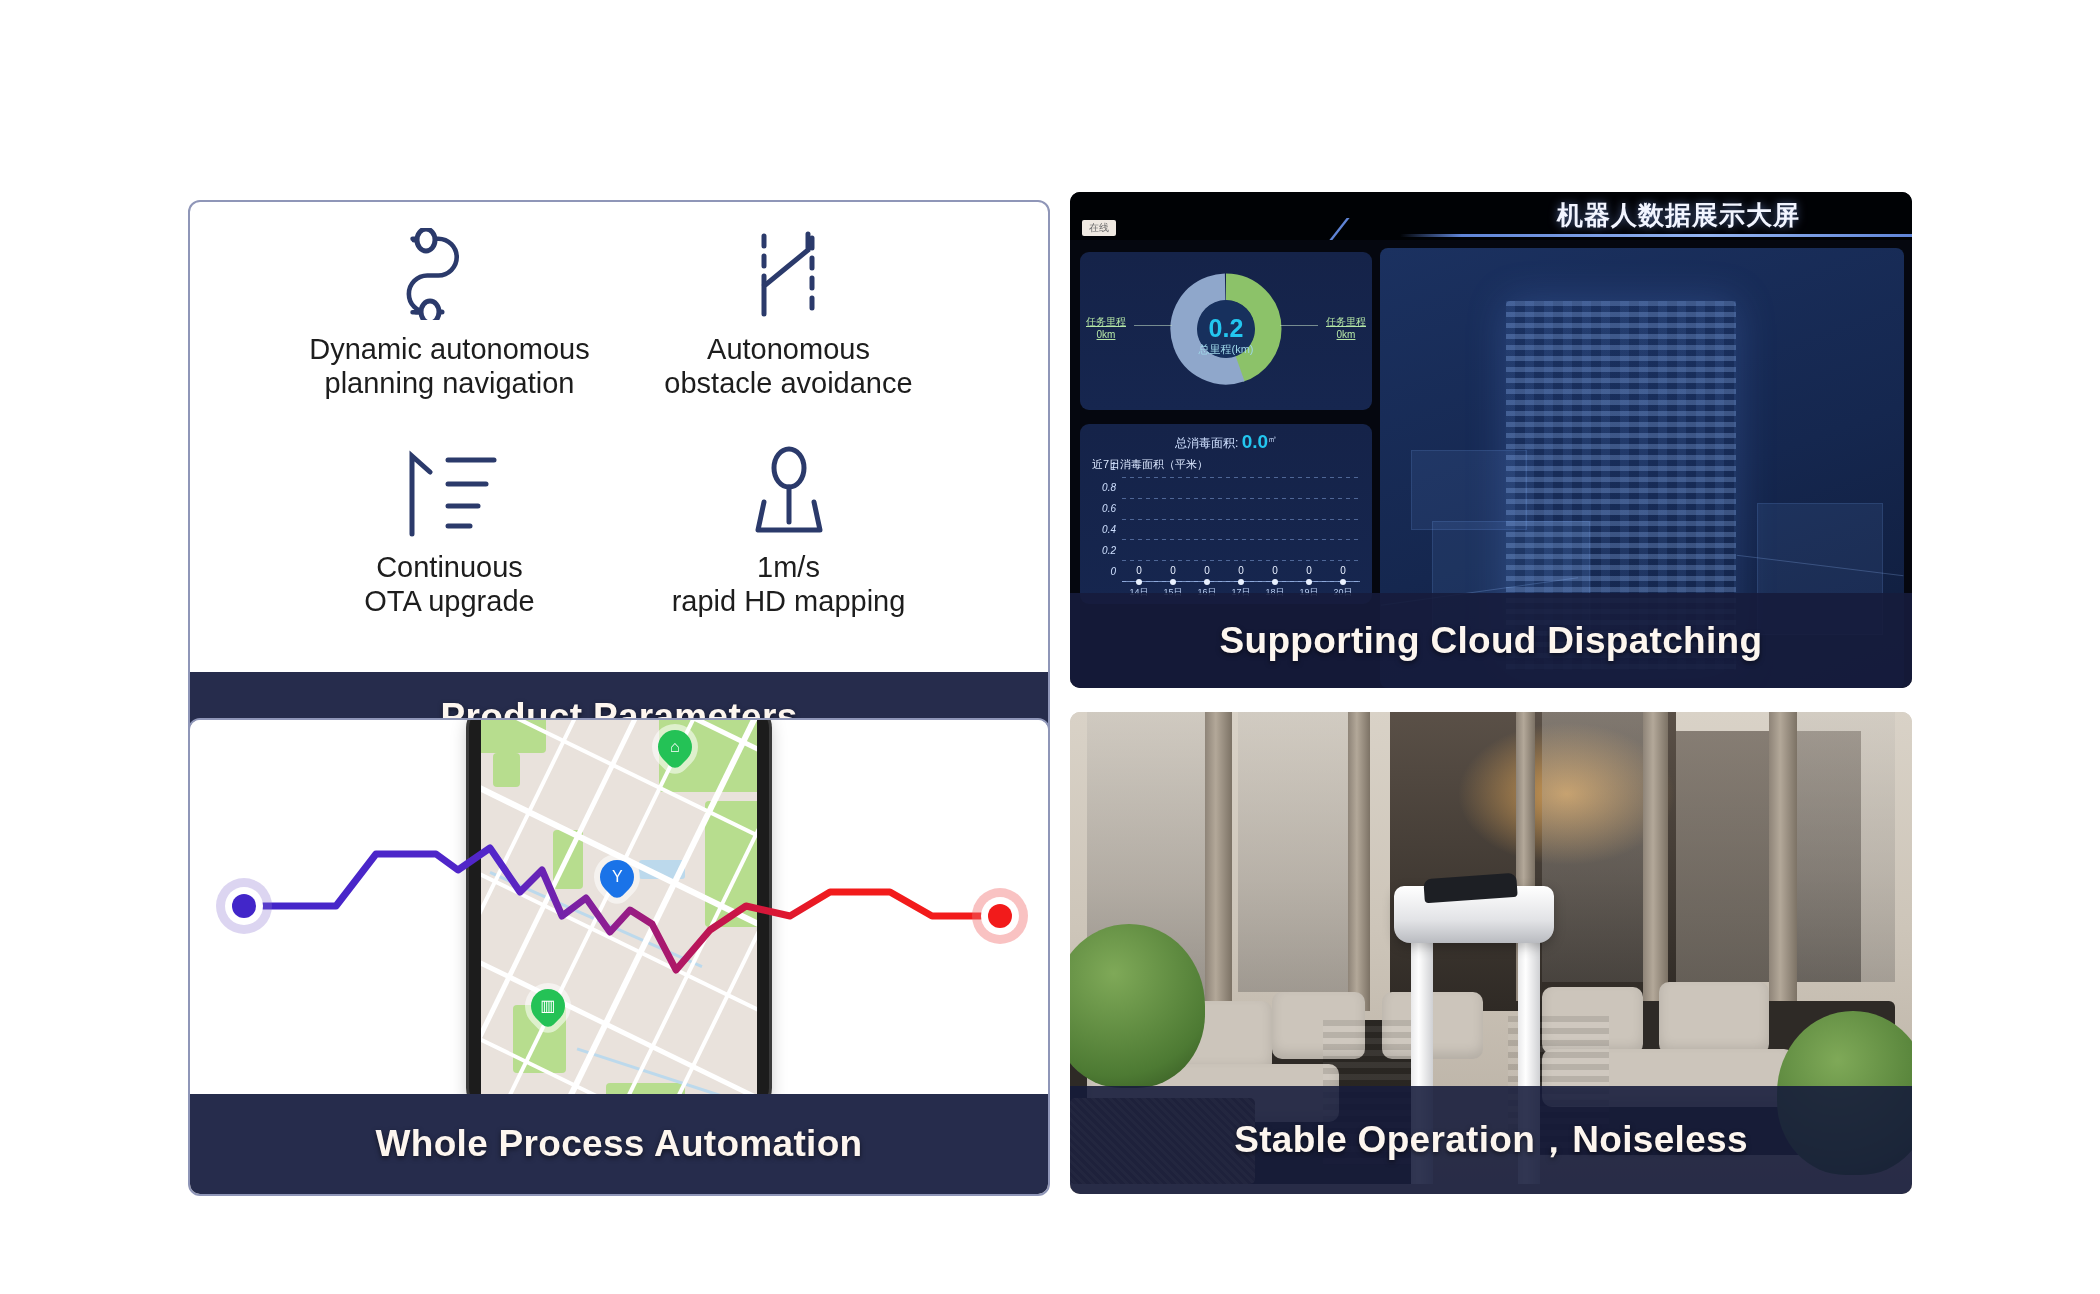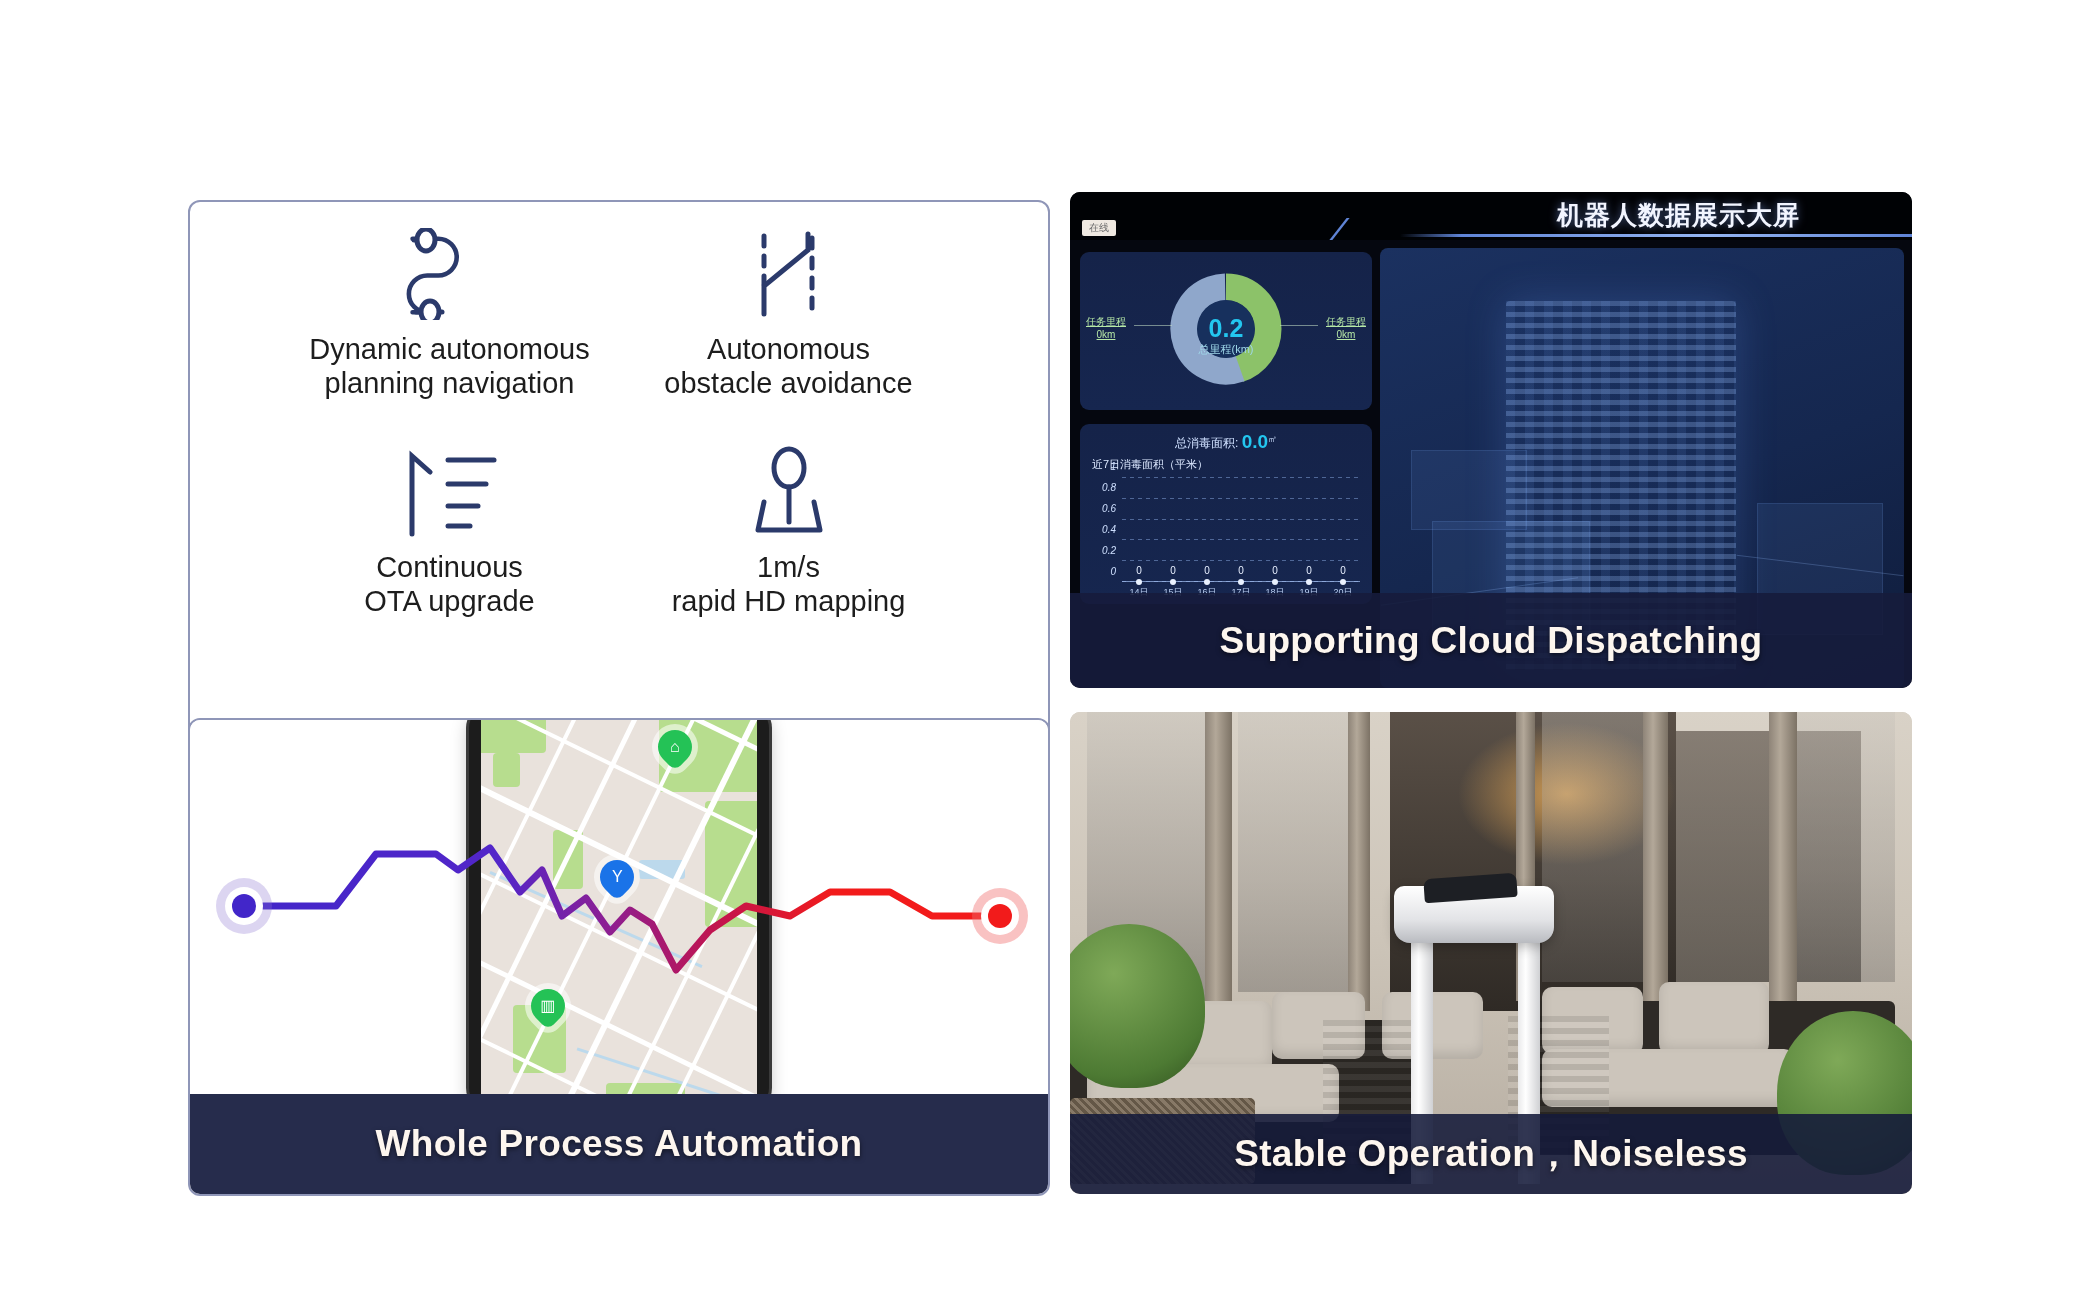--- a/index.html
+++ b/index.html
@@ -40,21 +40,21 @@
     position: absolute; left: 0; bottom: 0; width: 100%;
     display: flex; align-items: center; justify-content: center;
     color: #fdf6ef;
     font-size: 37px; font-weight: bold;
     letter-spacing: 0.3px;
     text-shadow: 0 2px 5px rgba(0,0,0,.55);
   }
   #card-params  .card-footer { height: 90px;  background: #262c4c; }
   #card-cloud   .card-footer { height: 95px;  background: rgba(22,28,60,.90); }
   #card-auto    .card-footer { height: 100px; background: #262c4c; }
-  #card-stable  .card-footer { height: 80px; background: rgba(20,26,58,.88); }
+  #card-stable  .card-footer { height: 108px; background: rgba(20,26,58,.88); }
 
   
   .feat-grid {
     position: absolute; left: 0; top: 0; right: 0; bottom: 90px;
     display: grid; grid-template-columns: 1fr 1fr; grid-template-rows: 1fr 1fr;
     padding: 26px 90px 8px 90px;
   }
   .feat { display: flex; flex-direction: column; align-items: center; justify-content: flex-start; }
   .feat-icon { height: 92px; display: flex; align-items: center; justify-content: center; }
   .feat-icon svg { display: block; }
@@ -305,20 +305,21 @@
                 <path d="M30 56 L24 84 H86 L80 56"></path>
               </g>
             </svg>
           </div>
           <div class="feat-label">1m/s
 rapid HD mapping</div>
         </div>
 
       </div>
 
+      <div class="card-footer">Product Parameters</div>
     </div>
   </div>
 
   <div class="card" id="card-cloud">
     <div class="card-body">
       <div class="dash">
 
         <div class="dash-topbar">
           <div class="dash-topbar-notch"></div>
           <div class="dash-title">机器人数据展示大屏</div>

